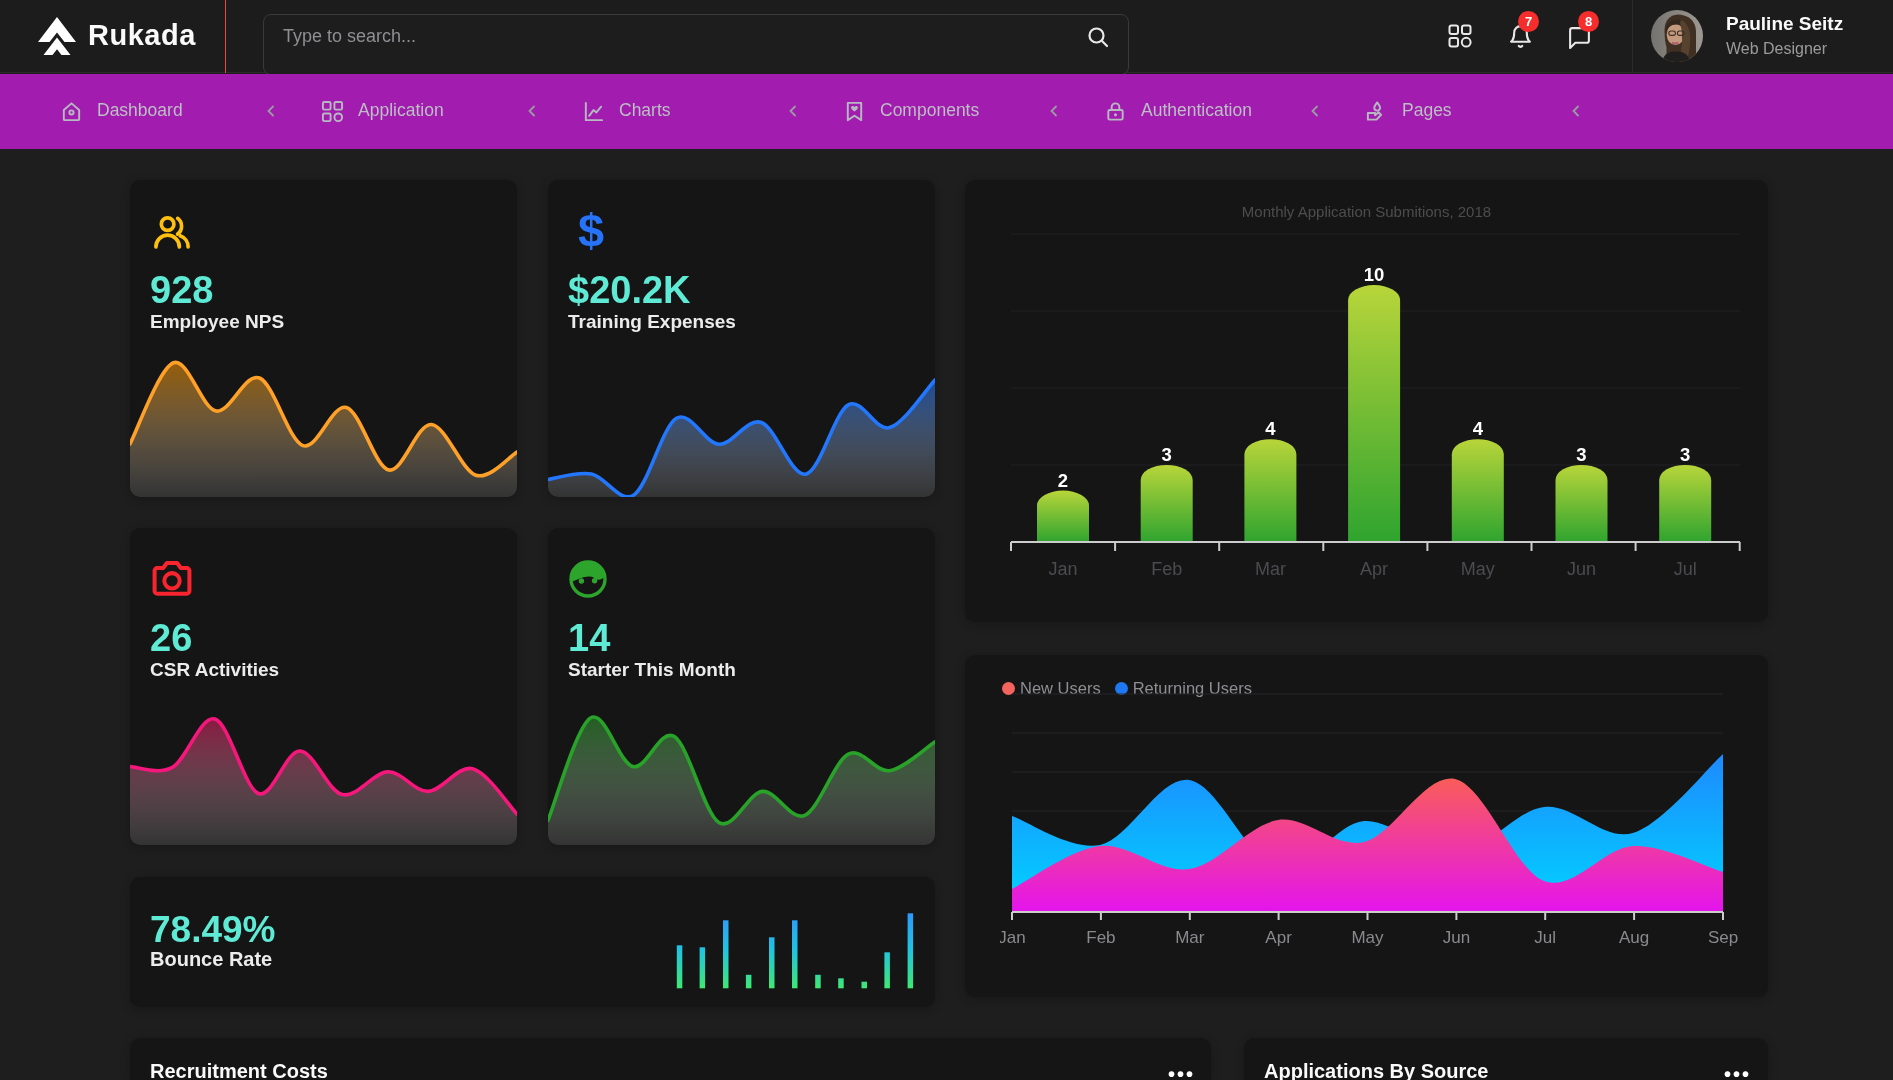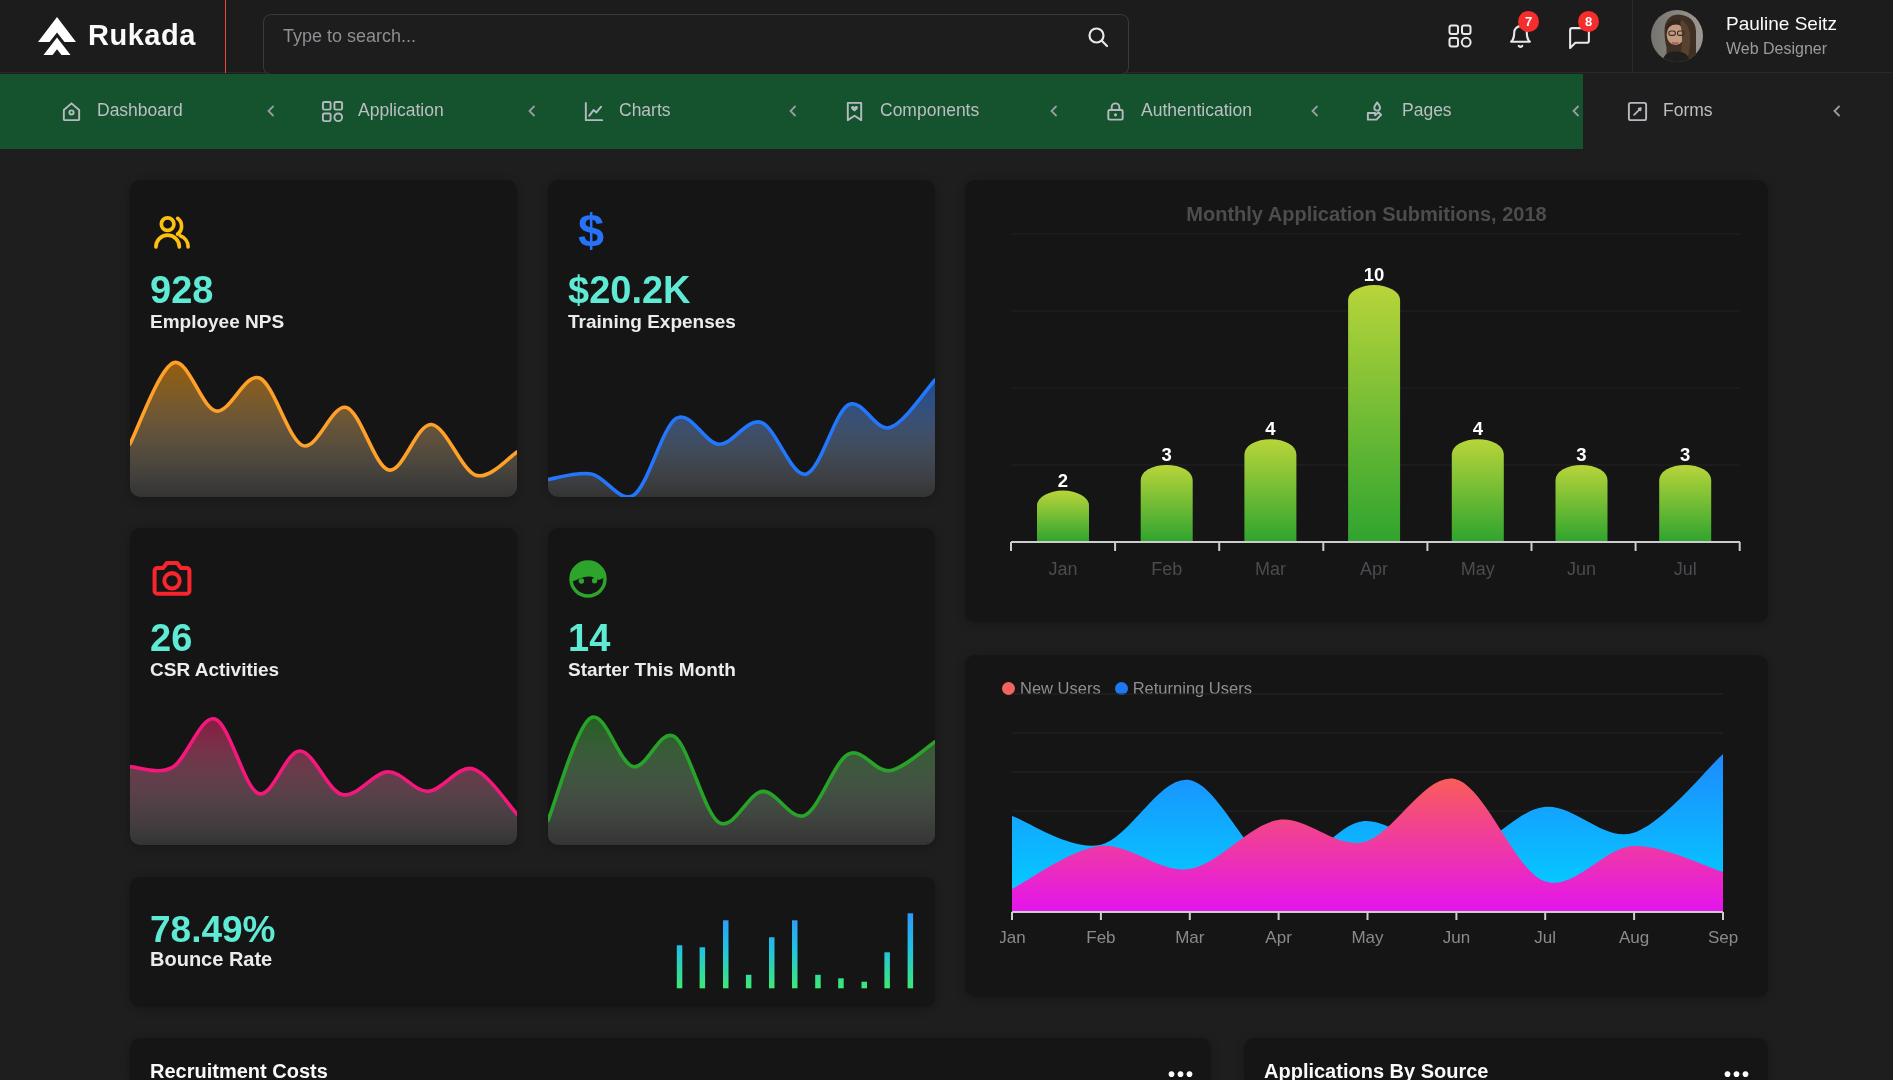--- a/index.html
+++ b/index.html
@@ -6,25 +6,25 @@
   font-family:"Liberation Sans", sans-serif; }
 .abs { position:absolute; }
 #page { position:relative; width:1893px; height:1080px; }
 
 #header { position:absolute; left:0; top:0; width:1893px; height:73px; background:#1c1c1c; border-bottom:1px solid #2a2a2a; }
 #logo { position:absolute; left:0; top:0; width:226px; height:73px; border-right:1px solid #ef4444; }
 #logo .name { position:absolute; left:88px; top:19px; font-size:29px; letter-spacing:-0.3px; font-weight:bold; color:#fafafa; letter-spacing:0.5px; }
 #search { position:absolute; left:263px; top:14px; width:866px; height:61px; border:1px solid #3a3a3a; border-radius:8px; background:#1d1d1d; }
 #search .ph { position:absolute; left:19px; top:11px; font-size:18px; color:#8e8e93; }
 .hdrdiv { position:absolute; top:0; width:1px; height:73px; background:#2a2a2a; }
-#uname { position:absolute; left:1726px; top:13px; font-size:19px; font-weight:normal; color:#fafafa; }
+#uname { position:absolute; left:1726px; top:13px; font-size:19px; font-weight:bold; color:#fafafa; }
 #urole { position:absolute; left:1726px; top:40px; font-size:16px; color:#9b9b9b; }
 .badge { position:absolute; width:21px; height:21px; border-radius:50%; background:#f62d2d; color:#fff; font-size:13px; font-weight:bold; text-align:center; line-height:21px; }
 
-#nav { position:absolute; left:0; top:74px; width:1583px; height:75px; background:#14532d; }
+#nav { position:absolute; left:0; top:74px; width:1893px; height:75px; background:#a21caf; }
 .nav-item { position:absolute; top:0; height:75px; }
 .nav-item .txt { position:absolute; top:26px; font-size:17.5px; color:#bcbfc3; }
 
 .card { position:absolute; background:#151515; border-radius:10px; overflow:hidden; box-shadow:0 2px 10px rgba(0,0,0,0.25); }
 .num { position:absolute; font-weight:bold; color:#5eead4; }
 .lbl { position:absolute; color:#ececec;font-weight:bold; }
 .ctitle { position:absolute; font-size:20px; font-weight:bold; color:#fafafa; }
 .dots { position:absolute; color:#fff; font-size:20px; font-weight:bold; letter-spacing:2px; }
 </style></head>
 <body>
@@ -142,30 +142,20 @@
 <div class="nav-item" style="left:1356px;width:261px">
 <svg class="abs" style="left:9px;top:26px" width="23" height="23" viewBox="0 0 24 24" fill="none" stroke="#b6bac0" stroke-width="2" stroke-linecap="round" stroke-linejoin="round">
           <path d="M12.7,2.5 c1.8,2.4 3,4 3,5.6 a3,3 0 0 1 -6,0 c0,-1.6 1.2,-3.2 3,-5.6 Z"></path>
           <path d="M3,13.5 H10.5 V16 l3.5,-3.2 2.8,2.6 L12,20.5 H3 Z"></path>
         </svg>
 <div class="txt" style="left:46px">Pages</div>
 <svg class="abs" style="left:213px;top:30px" width="14" height="14" viewBox="0 0 14 14" fill="none" stroke="#9a9da1" stroke-width="1.8" stroke-linecap="round">
           <path d="M9,2.5 L4.5,7 L9,11.5"></path>
         </svg>
 </div>
-<div class="nav-item" style="left:1617px;width:261px">
-<svg class="abs" style="left:9px;top:26px" width="23" height="23" viewBox="0 0 24 24" fill="none" stroke="#b6bac0" stroke-width="2" stroke-linecap="round" stroke-linejoin="round">
-          <rect x="3" y="3" width="18" height="18" rx="2"></rect>
-          <path d="M8.5,15.5 L15.5,8.5 M15.5,8.5 l-2.3,0.4 m2.3,-0.4 l-0.4,2.3" stroke-width="1.8"></path>
-        </svg>
-<div class="txt" style="left:46px">Forms</div>
-<svg class="abs" style="left:213px;top:30px" width="14" height="14" viewBox="0 0 14 14" fill="none" stroke="#9a9da1" stroke-width="1.8" stroke-linecap="round">
-          <path d="M9,2.5 L4.5,7 L9,11.5"></path>
-        </svg>
-</div>
 </div>
 <div class="card" style="left:130px;top:180px;width:387px;height:317px">
       <svg class="abs" style="left:19px;top:31px" width="46" height="42" viewBox="0 0 24 24" fill="none" stroke="#fdc010" stroke-width="2.1" stroke-linecap="round">
 <circle cx="9.5" cy="7.5" r="3.6"></circle>
 <path d="M2.8,20.5 a6.7,6.7 0 0 1 13.4,0"></path>
 <path d="M15.2,4.2 a5.6,5.6 0 0 1 0,9"></path>
 <path d="M21.2,20.5 a6.7,6.7 0 0 0 -4.5,-6.3"></path>
 </svg>
       <div class="num" style="left:20px;top:89px;font-size:38px">928</div>
       <div class="lbl" style="left:20px;top:131px;font-size:19px">Employee NPS</div>
@@ -250,21 +240,21 @@
       <rect x="85.9" y="74.8" width="5.5" height="13.5" fill="url(#gU)"></rect>
       <rect x="109.0" y="37.3" width="5.5" height="51.0" fill="url(#gU)"></rect>
       <rect x="132.0" y="20.3" width="5.5" height="68.0" fill="url(#gU)"></rect>
       <rect x="155.2" y="74.8" width="5.5" height="13.5" fill="url(#gU)"></rect>
       <rect x="178.2" y="78.3" width="5.5" height="10.0" fill="url(#gU)"></rect>
       <rect x="201.5" y="81.7" width="5.5" height="6.6" fill="url(#gU)"></rect>
       <rect x="224.4" y="52.3" width="5.5" height="36.0" fill="url(#gU)"></rect>
       <rect x="247.6" y="13.3" width="5.5" height="75.0" fill="url(#gU)"></rect>
     </svg>
 <div class="card" style="left:965px;top:180px;width:803px;height:442px"></div>
-<div class="abs" style="left:965px;top:203px;width:803px;text-align:center;font-size:20px;font-weight:bold;color:#4d4d4d">Monthly Application Submitions, 2018</div>
+<div class="abs" style="left:965px;top:203px;width:803px;text-align:center;font-size:15px;font-weight:normal;color:#4d4d4d">Monthly Application Submitions, 2018</div>
 <svg class="abs" style="left:1000px;top:180px" width="780" height="430" viewBox="0 0 780 430">
       <defs>
         <linearGradient id="gBar" x1="0" y1="0" x2="0" y2="1">
           <stop offset="0" stop-color="#b8d53a"></stop>
           <stop offset="1" stop-color="#2fa42f"></stop>
         </linearGradient>
       </defs>
       <line x1="11" x2="740" y1="54" y2="54" stroke="#222227" stroke-width="1"></line>
       <line x1="11" x2="740" y1="131" y2="131" stroke="#222227" stroke-width="1"></line>
       <line x1="11" x2="740" y1="208" y2="208" stroke="#222227" stroke-width="1"></line>

